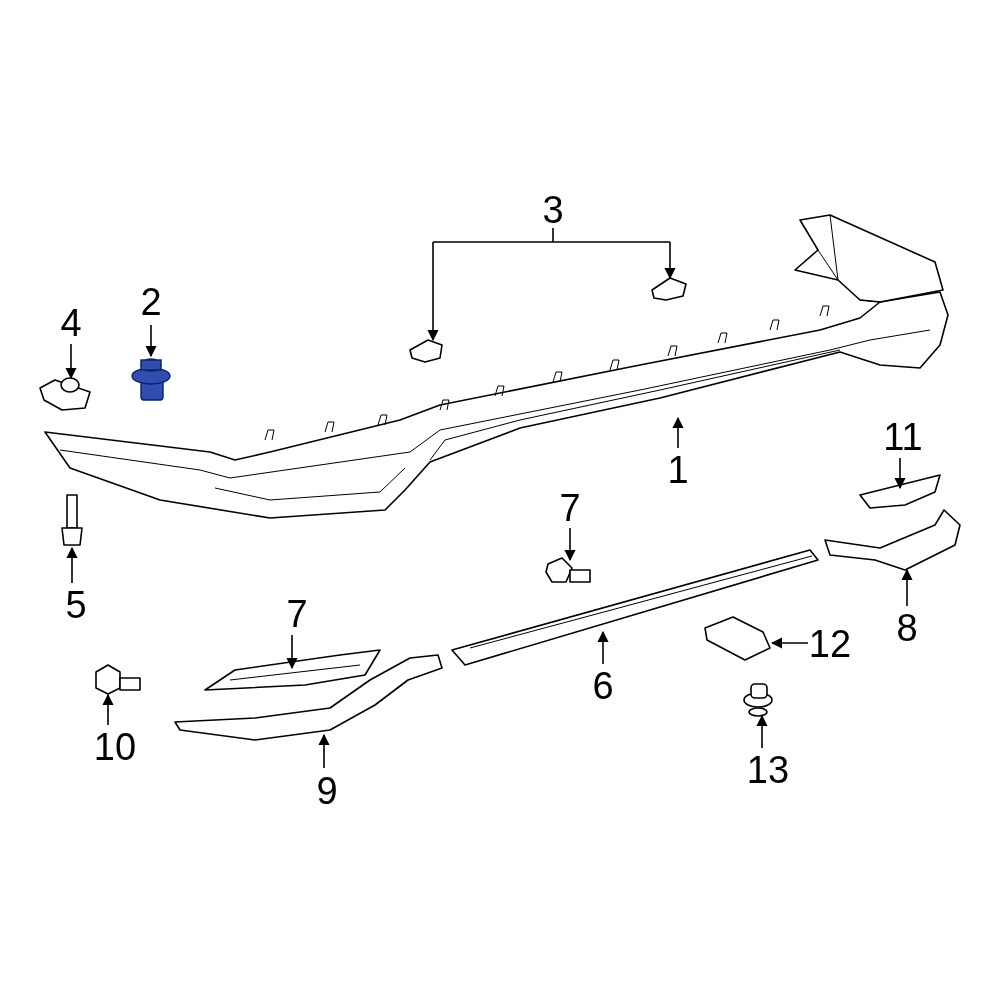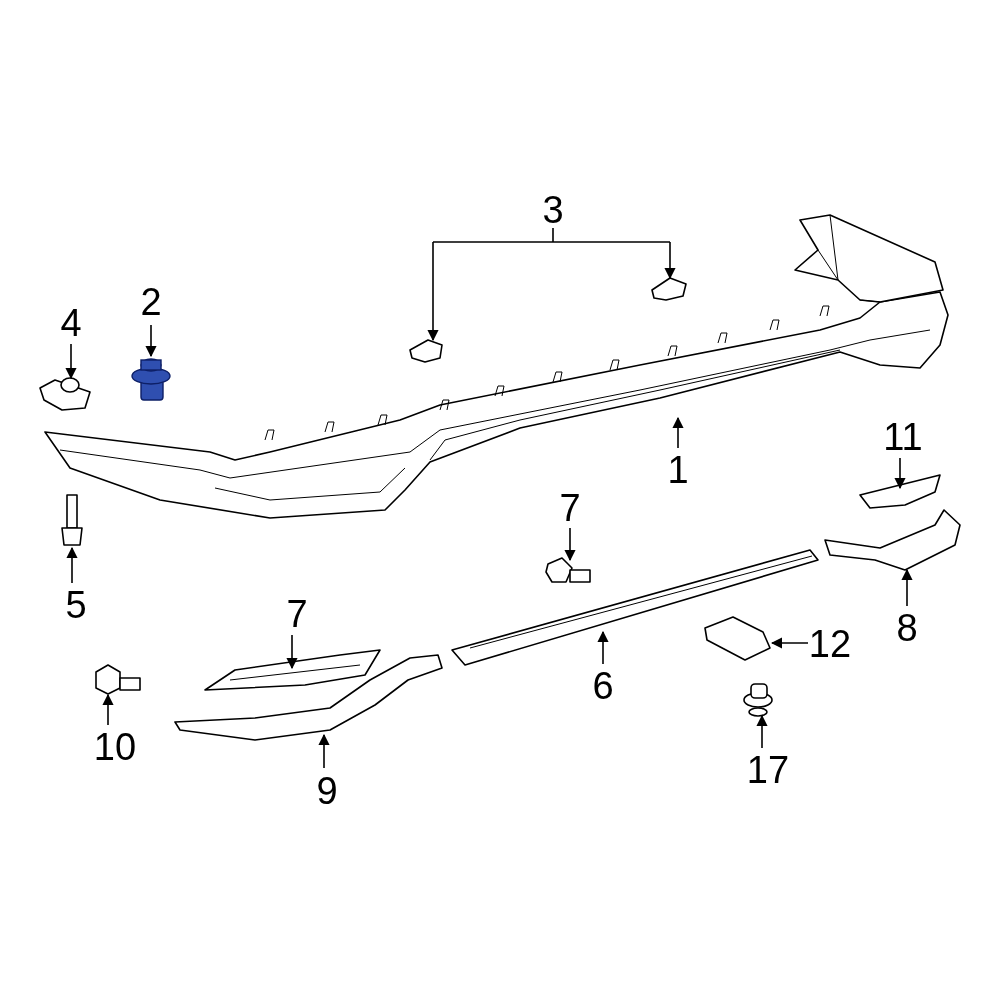--- a/index.html
+++ b/index.html
@@ -135,13 +135,13 @@
 <div class="callout" style="left:71px;top:323px;">4</div>
 <div class="callout" style="left:76px;top:605px;">5</div>
 <div class="callout" style="left:603px;top:686px;">6</div>
 <div class="callout" style="left:570px;top:508px;">7</div>
 <div class="callout" style="left:907px;top:628px;">8</div>
 <div class="callout" style="left:327px;top:791px;">9</div>
 <div class="callout" style="left:115px;top:747px;">10</div>
 <div class="callout" style="left:903px;top:437px;">11</div>
 <div class="callout" style="left:297px;top:614px;">7</div>
 <div class="callout" style="left:830px;top:644px;">12</div>
-<div class="callout" style="left:768px;top:770px;">17</div>
+<div class="callout" style="left:768px;top:770px;">13</div>
 
 </body></html>

